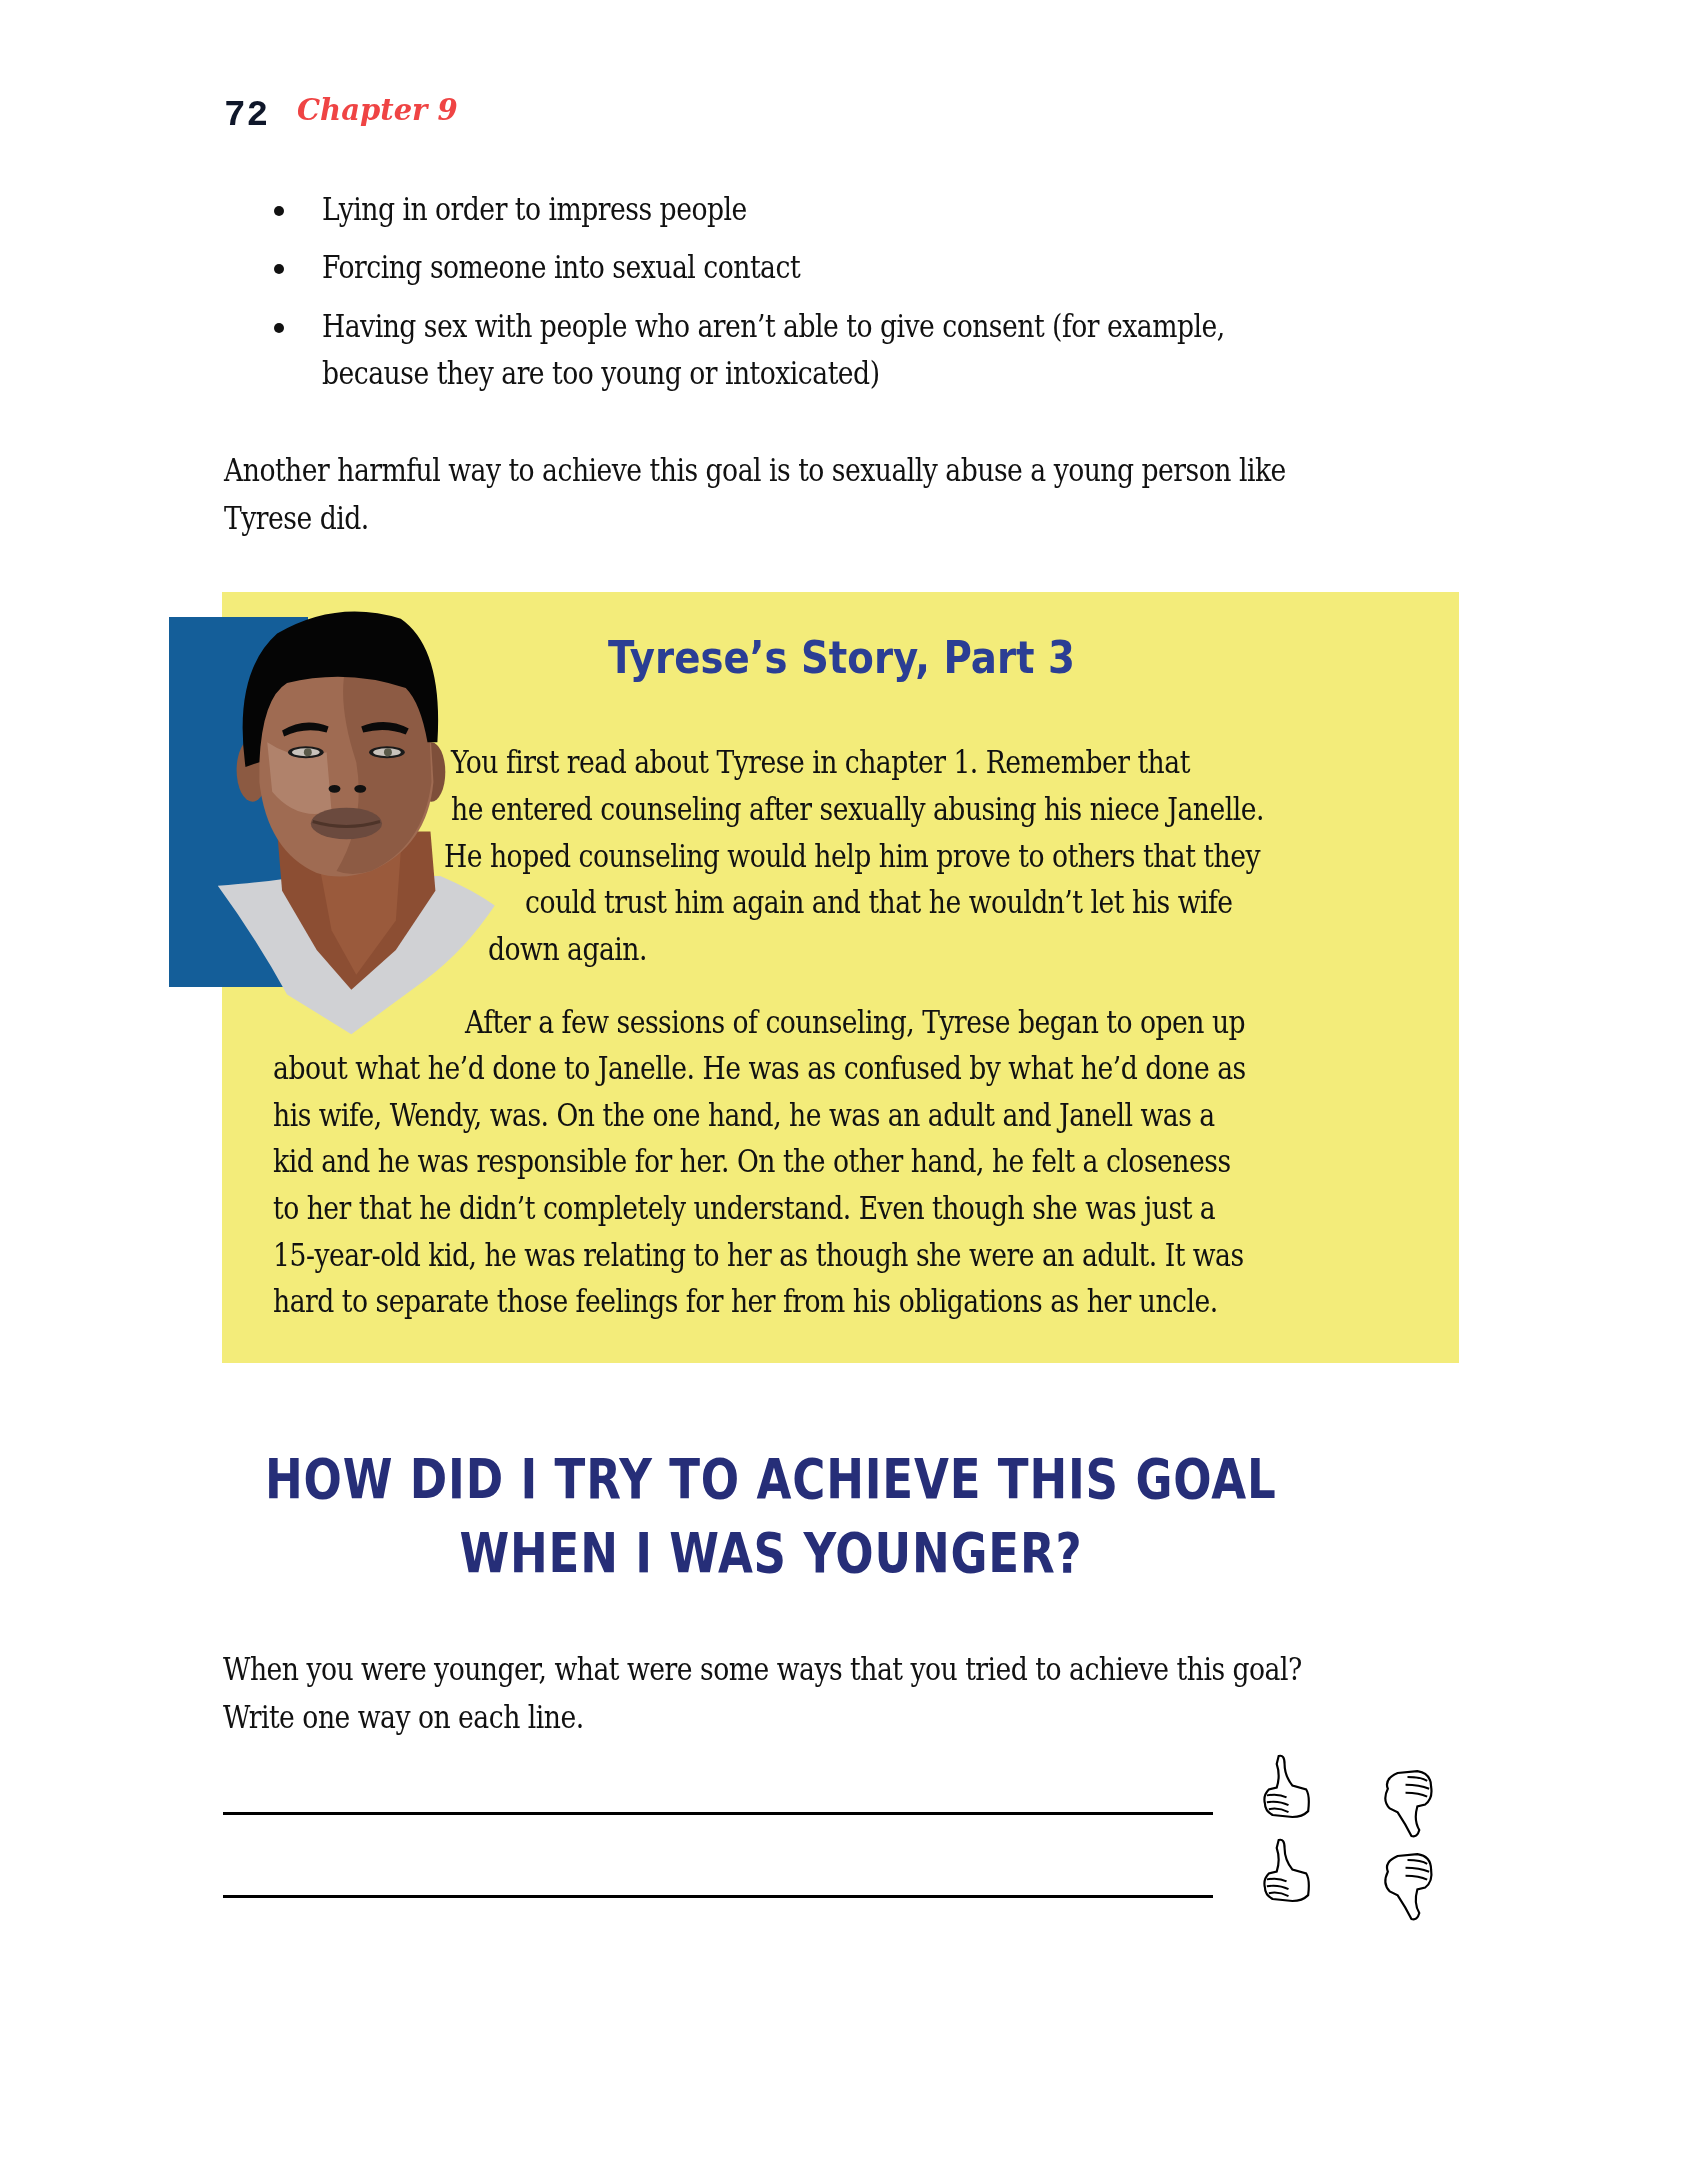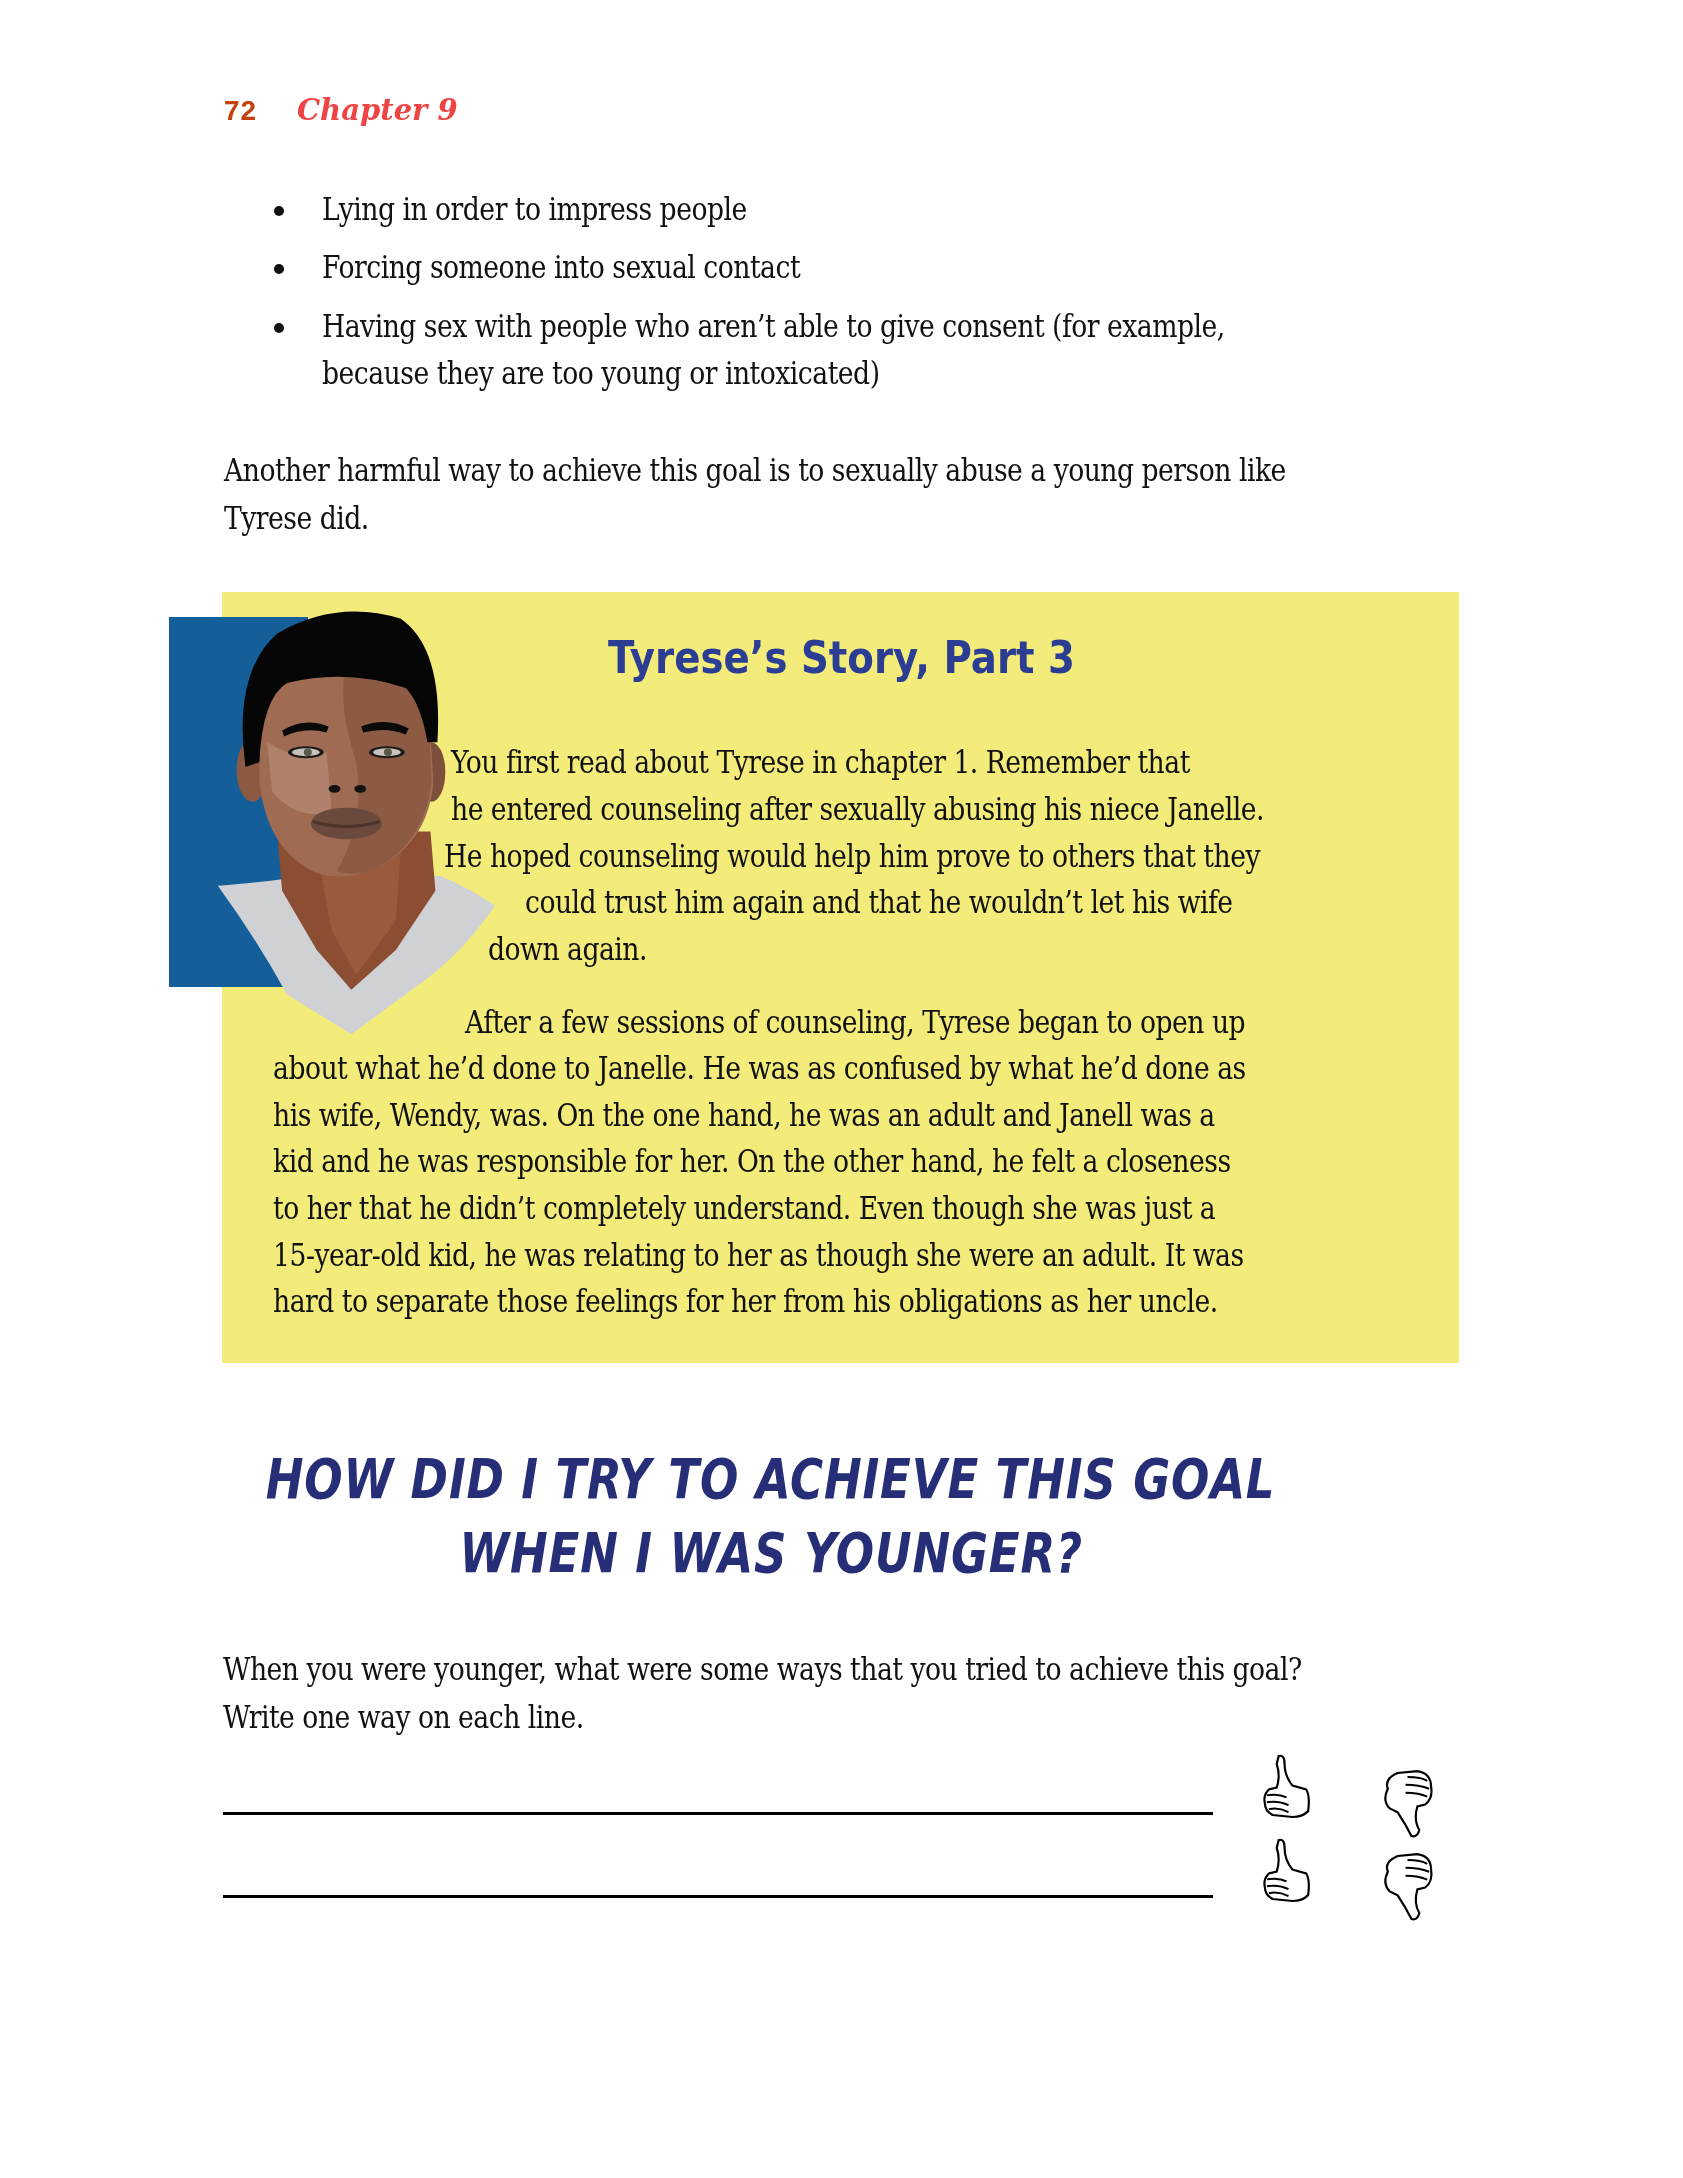--- a/index.html
+++ b/index.html
@@ -1,25 +1,25 @@
 <!DOCTYPE html>
 <html><head>
 <meta charset="utf-8">
 <style>
   html,body{margin:0;padding:0;background:#fff;}
   body{width:1683px;height:2178px;position:relative;overflow:hidden;font-family:"DejaVu Serif",serif;color:#111;}
   .abs{position:absolute;}
   .serif{font-family:"DejaVu Serif","Liberation Serif",serif;font-size:31px;letter-spacing:-0.6px;white-space:nowrap;transform:scaleX(0.86);transform-origin:left top;}
-  .pagenum{left:224px;top:95px;font-family:Liberation Sans, sans-serif;font-weight:bold;font-size:28px;color:#c2410c;letter-spacing:1px;}
+  .pagenum{left:224px;top:95px;font-family:Liberation Mono, monospace;font-weight:bold;font-size:36px;color:#0f172a;letter-spacing:1px;}
   .chapter{left:297px;top:93px;font-family:"DejaVu Serif",serif;font-style:italic;font-weight:bold;font-size:29px;color:#ef4444;}
   .bullet-dot{position:absolute;width:10px;height:10px;border-radius:50%;background:#111;}
   .yellow{left:222px;top:592px;width:1237px;height:771px;background:#F3EC7A;}
   .blue{left:169px;top:617px;width:139px;height:370px;background:#145E99;}
   .story-title{left:608px;top:632px;font-family:"DejaVu Sans",sans-serif;font-weight:bold;font-size:44px;color:#2B3E94;white-space:nowrap;transform:scaleX(0.88);transform-origin:left top;}
-  .heading{left:0;width:1542px;text-align:center;font-family:"DejaVu Sans",sans-serif;font-weight:bold;font-size:55px;color:#262E78;letter-spacing:1px;font-style:italic;}
+  .heading{left:0;width:1542px;text-align:center;font-family:"DejaVu Sans",sans-serif;font-weight:bold;font-size:55px;color:#262E78;letter-spacing:1px;}
   .heading span{display:inline-block;transform:scaleX(0.82);}
   .write-line{position:absolute;left:223px;width:990px;height:3px;background:#000;}
   .thumb{position:absolute;width:59px;height:79px;}
 </style>
 </head>
 <body>
 
 <div class="abs pagenum">72</div>
 <div class="abs chapter">Chapter 9</div>
 

